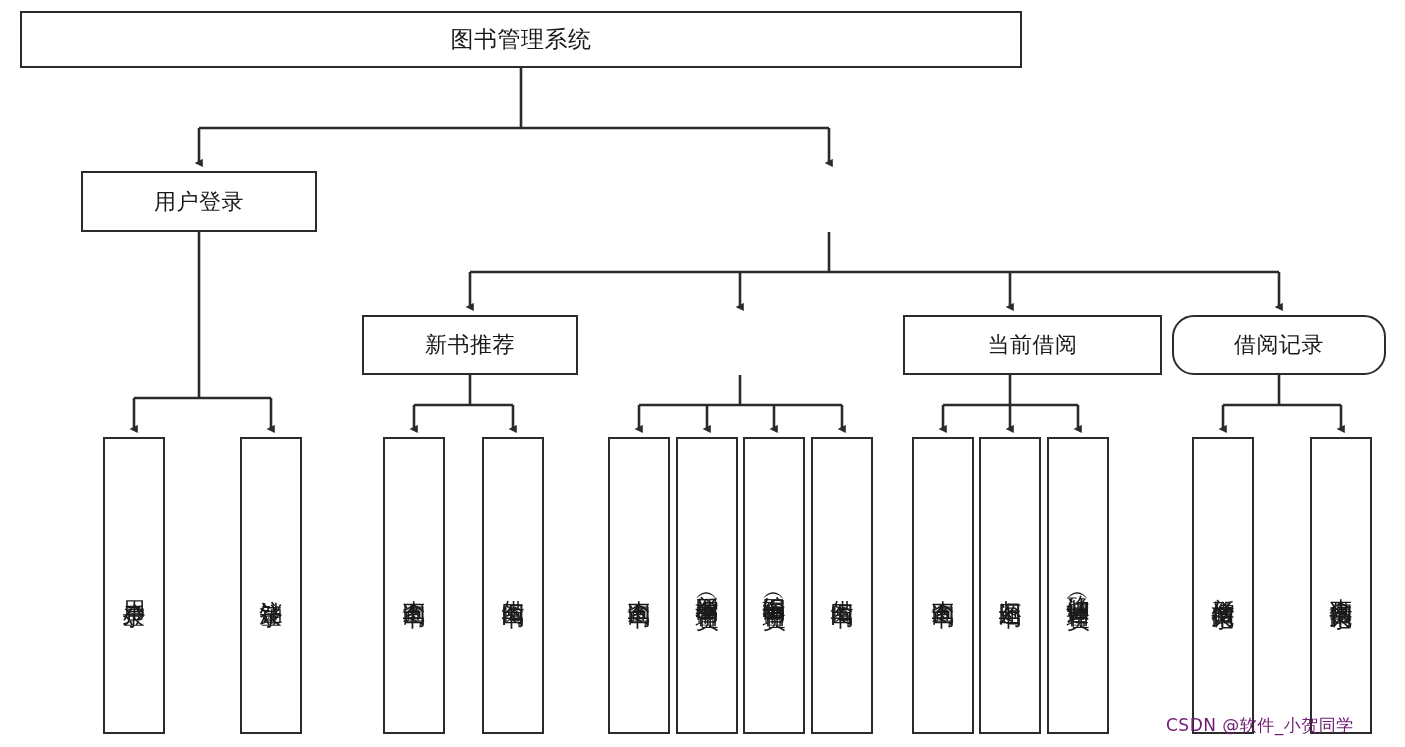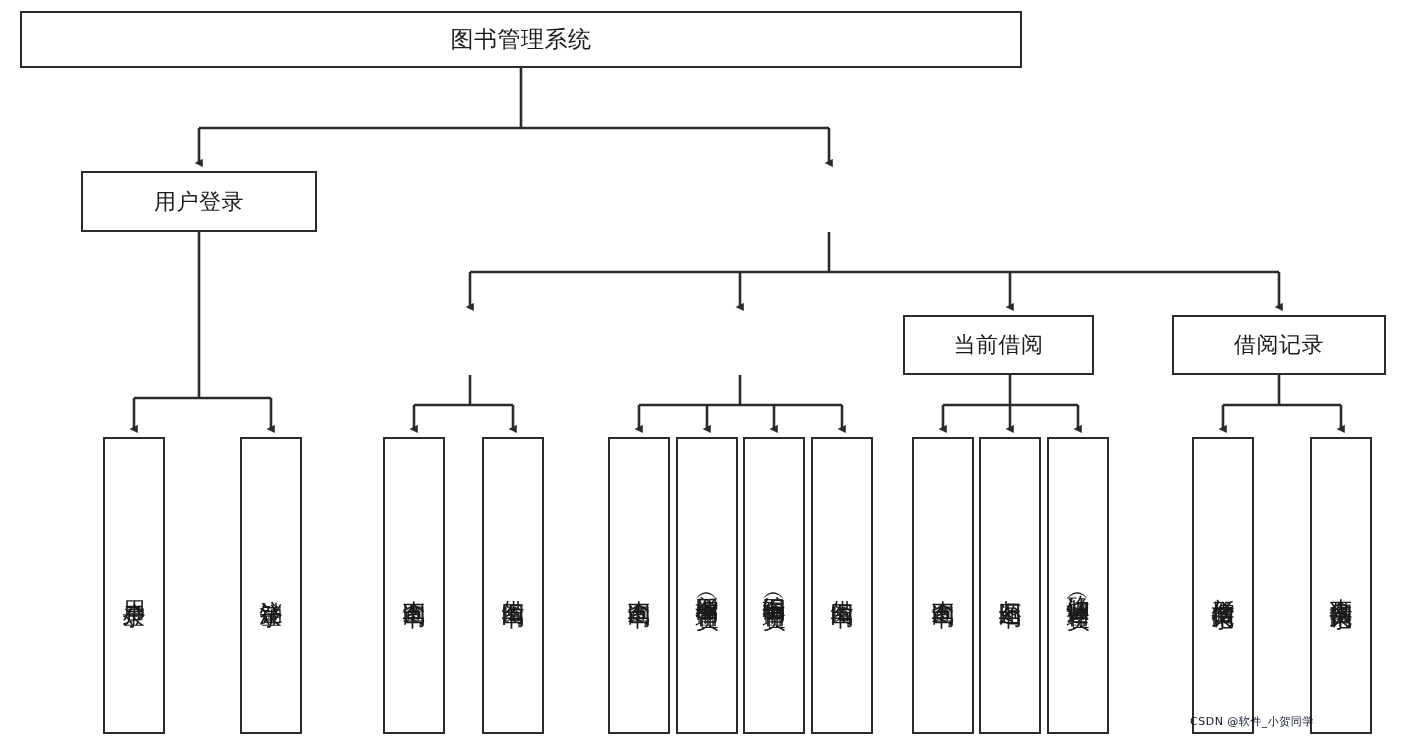--- a/index.html
+++ b/index.html
@@ -61,24 +61,24 @@
   .node.vert .label {
     writing-mode: vertical-rl;
     text-orientation: upright;
     font-size: 23px;
     line-height: 1.08;
     letter-spacing: 2px;
     max-height: 100%;
   }
   .watermark {
     position: absolute;
-    left: 1190px;
+    left: 1166px;
     top: 714px;
-    font-size: 11px;
-    color: #0f172a;
+    font-size: 17px;
+    color: #701a75;
     white-space: nowrap;
     letter-spacing: 0.5px;
   }
 </style>
 </head>
 <body>
 
 <div id="canvas-root">
 
   <svg class="edges" viewBox="0 0 1405 747" xmlns="http://www.w3.org/2000/svg">
@@ -133,27 +133,30 @@
 
   <div class="node horiz root" style="left:20px; top:11px; width:1002px; height:57px;">
     <span class="label">图书管理系统</span>
   </div>
 
   <div class="node horiz" style="left:81px; top:171px; width:236px; height:61px;">
     <span class="label">用户登录</span>
   </div>
 
 
-
-
-  <div class="node horiz" style="left:903px; top:315px; width:191px; height:60px;">
+  <div class="node horiz" style="left:362px; top:315px; width:216px; height:60px;">
+    <span class="label">新书推荐</span>
+  </div>
+
+
+  <div class="node horiz" style="left:903px; top:315px; width:259px; height:60px;">
     <span class="label">当前借阅</span>
   </div>
 
-  <div class="node horiz" style="left:1172px; top:315px; width:214px; height:60px;">
+  <div class="node horiz" style="left:1172px; top:315px; width:214px; height:60px;border-radius:22px;">
     <span class="label">借阅记录</span>
   </div>
 
   <div class="node vert" style="left:103px; top:437px; width:62px; height:297px;">
     <span class="label">用户登录</span>
   </div>
 
   <div class="node vert" style="left:240px; top:437px; width:62px; height:297px;">
     <span class="label">注销登录</span>
   </div>

